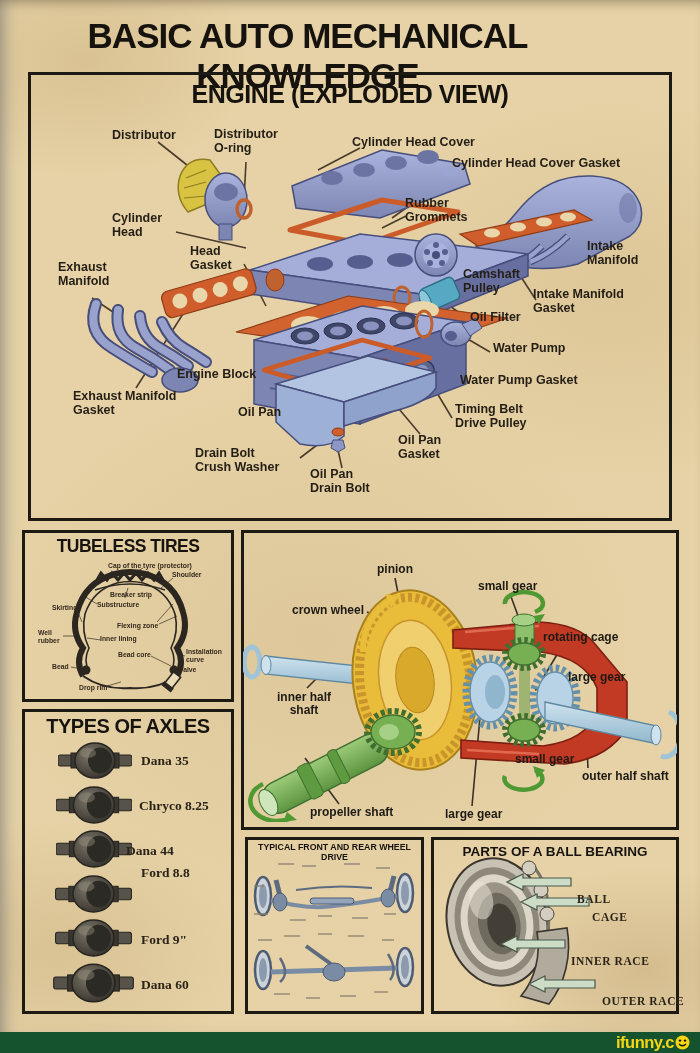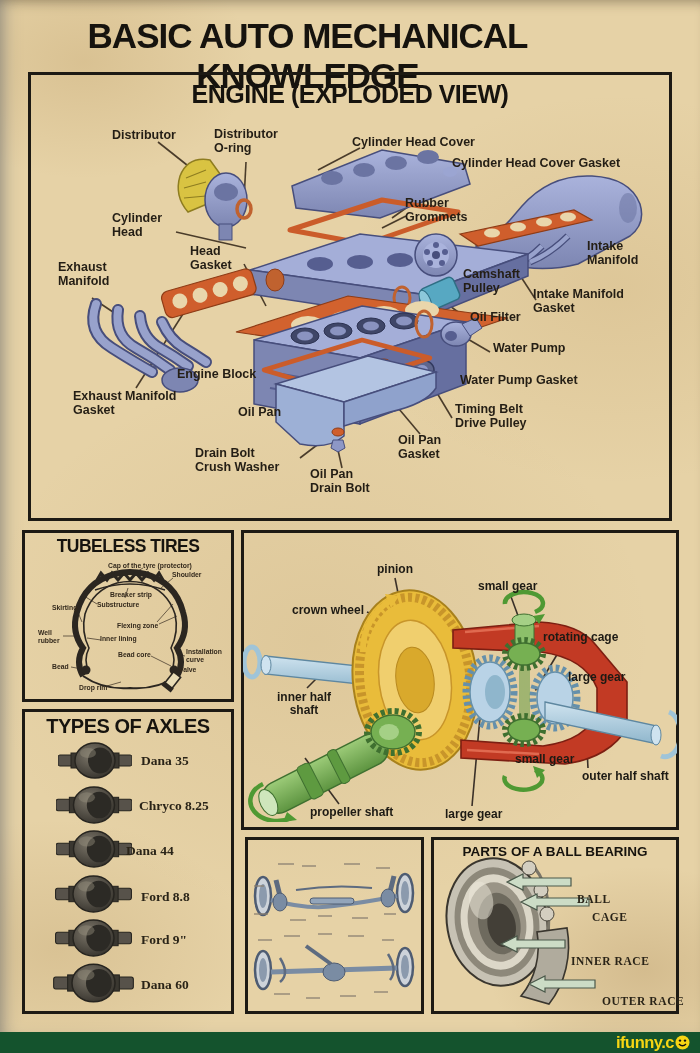--- a/index.html
+++ b/index.html
@@ -407,31 +407,32 @@
       <use href="#axleShape"></use>
     </svg>
   <div class="albl" style="left:139px;top:798px">Chryco 8.25</div>
   <svg class="abs" style="left:56px;top:829px" width="76" height="40" viewBox="0 0 74 39">
       <use href="#axleShape"></use>
     </svg>
   <div class="albl" style="left:126px;top:843px">Dana 44</div>
   <svg class="abs" style="left:55px;top:874px" width="77" height="40" viewBox="0 0 74 39">
       <use href="#axleShape"></use>
     </svg>
-  <div class="albl" style="left:141px;top:889px">Ford 8.8</div>
+  <div class="albl" style="left:141px;top:865px">Ford 8.8</div>
   <svg class="abs" style="left:54px;top:918px" width="79" height="40" viewBox="0 0 74 39">
       <use href="#axleShape"></use>
     </svg>
   <div class="albl" style="left:141px;top:932px">Ford 9"</div>
   <svg class="abs" style="left:52px;top:962px" width="83" height="42" viewBox="0 0 74 39">
       <use href="#axleShape"></use>
     </svg>
   <div class="albl" style="left:141px;top:977px">Dana 60</div>
 
   <div class="box" style="left:245px;top:837px;width:173px;height:171px;"></div>
+  <div class="sec-title" style="left:245px;top:842px;width:179px;font-size:8.8px;letter-spacing:0">TYPICAL FRONT AND REAR WHEEL DRIVE</div>
 
   <svg class="abs" style="left:250px;top:856px" width="168" height="150" viewBox="0 0 168 150">
     <g>
       <ellipse cx="13" cy="40" rx="8" ry="19" fill="#cdd3da" stroke="#4e5c72" stroke-width="2.5"></ellipse>
       <ellipse cx="13" cy="40" rx="4" ry="12" fill="#8b9aad"></ellipse>
       <ellipse cx="155" cy="37" rx="8" ry="19" fill="#cdd3da" stroke="#4e5c72" stroke-width="2.5"></ellipse>
       <ellipse cx="155" cy="37" rx="4" ry="12" fill="#8b9aad"></ellipse>
       <path d="M21,44 Q58,54 84,50 Q118,46 147,40" stroke="#7a8ca3" stroke-width="4" fill="none"></path>
       <path d="M26,24 L32,48 M144,20 L138,44" stroke="#5d6b80" stroke-width="5"></path>
       <ellipse cx="30" cy="46" rx="7" ry="9" fill="#7a8ca3" stroke="#4e5c72"></ellipse>

